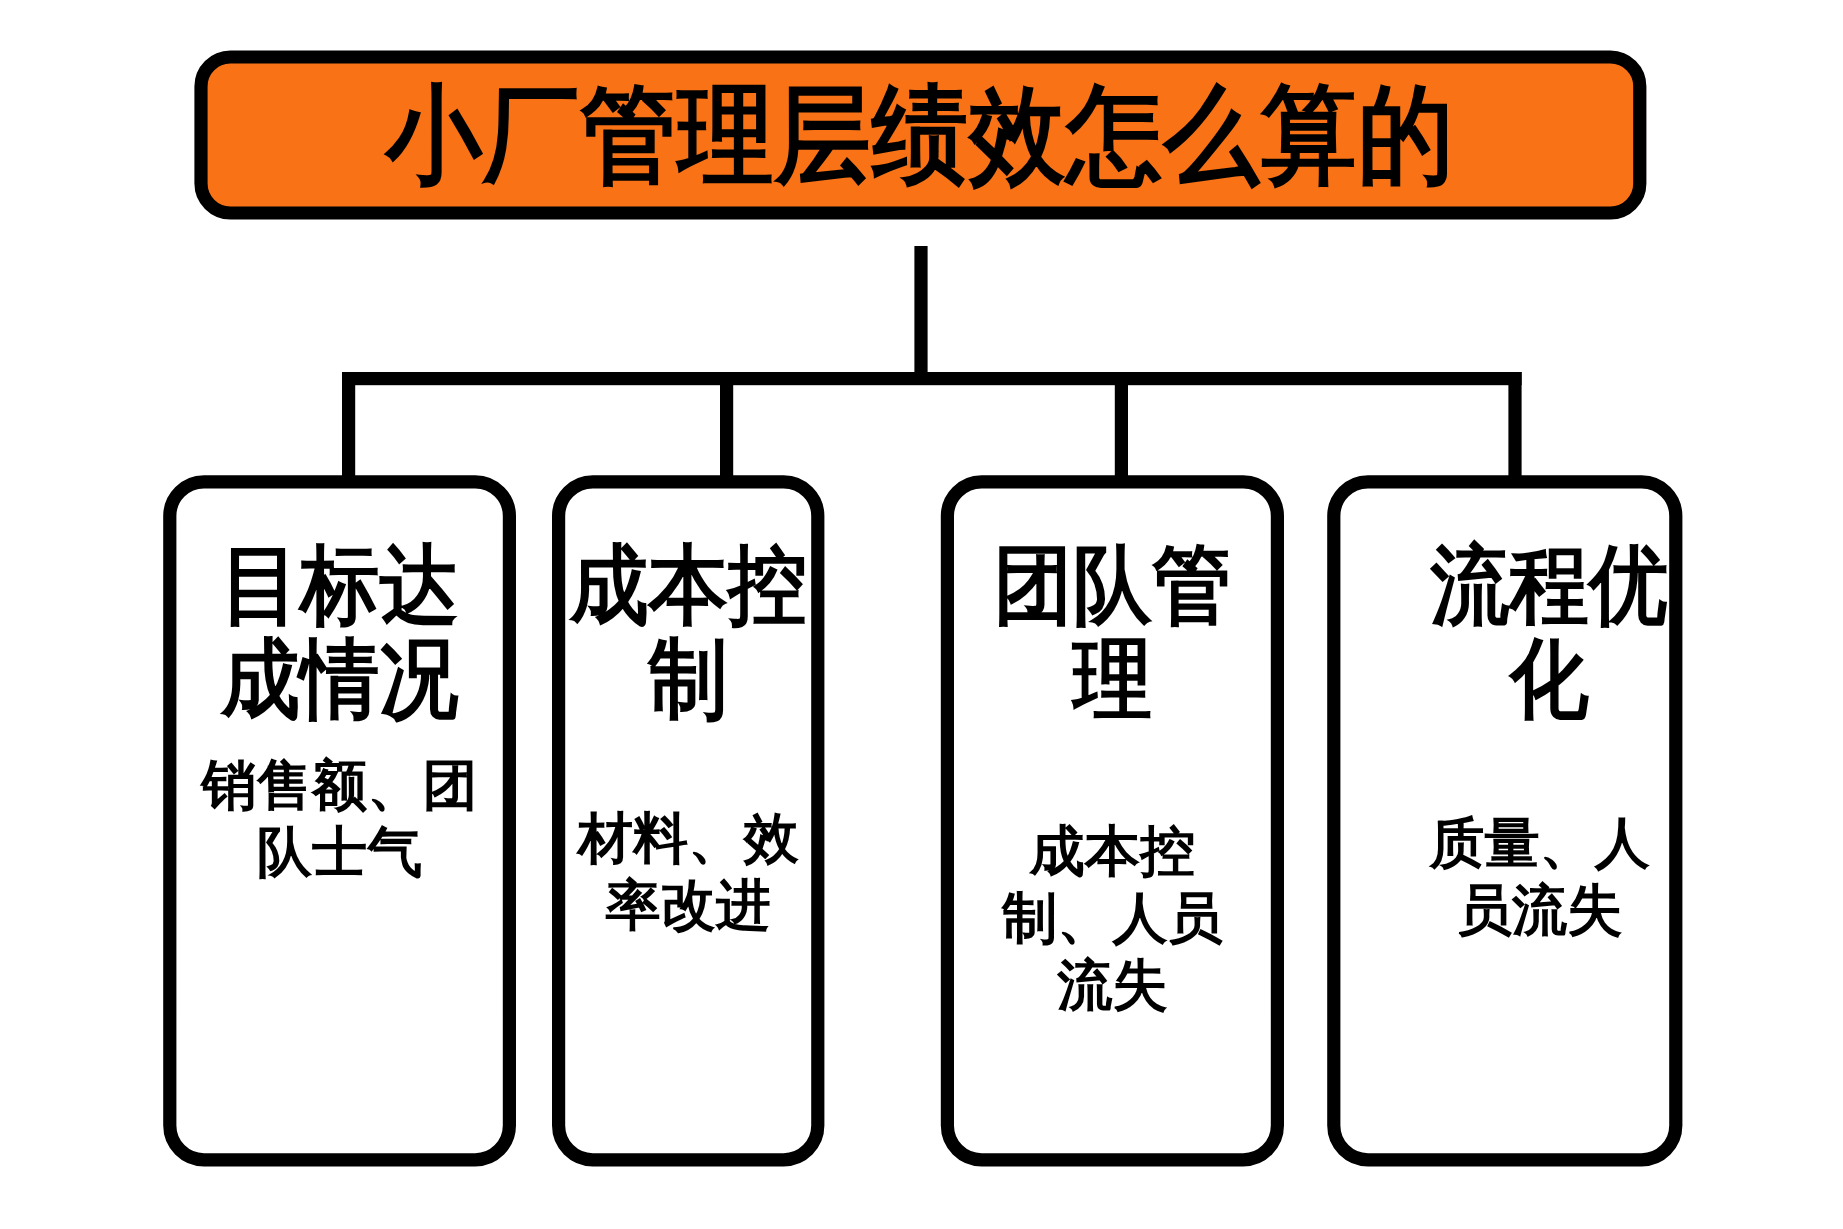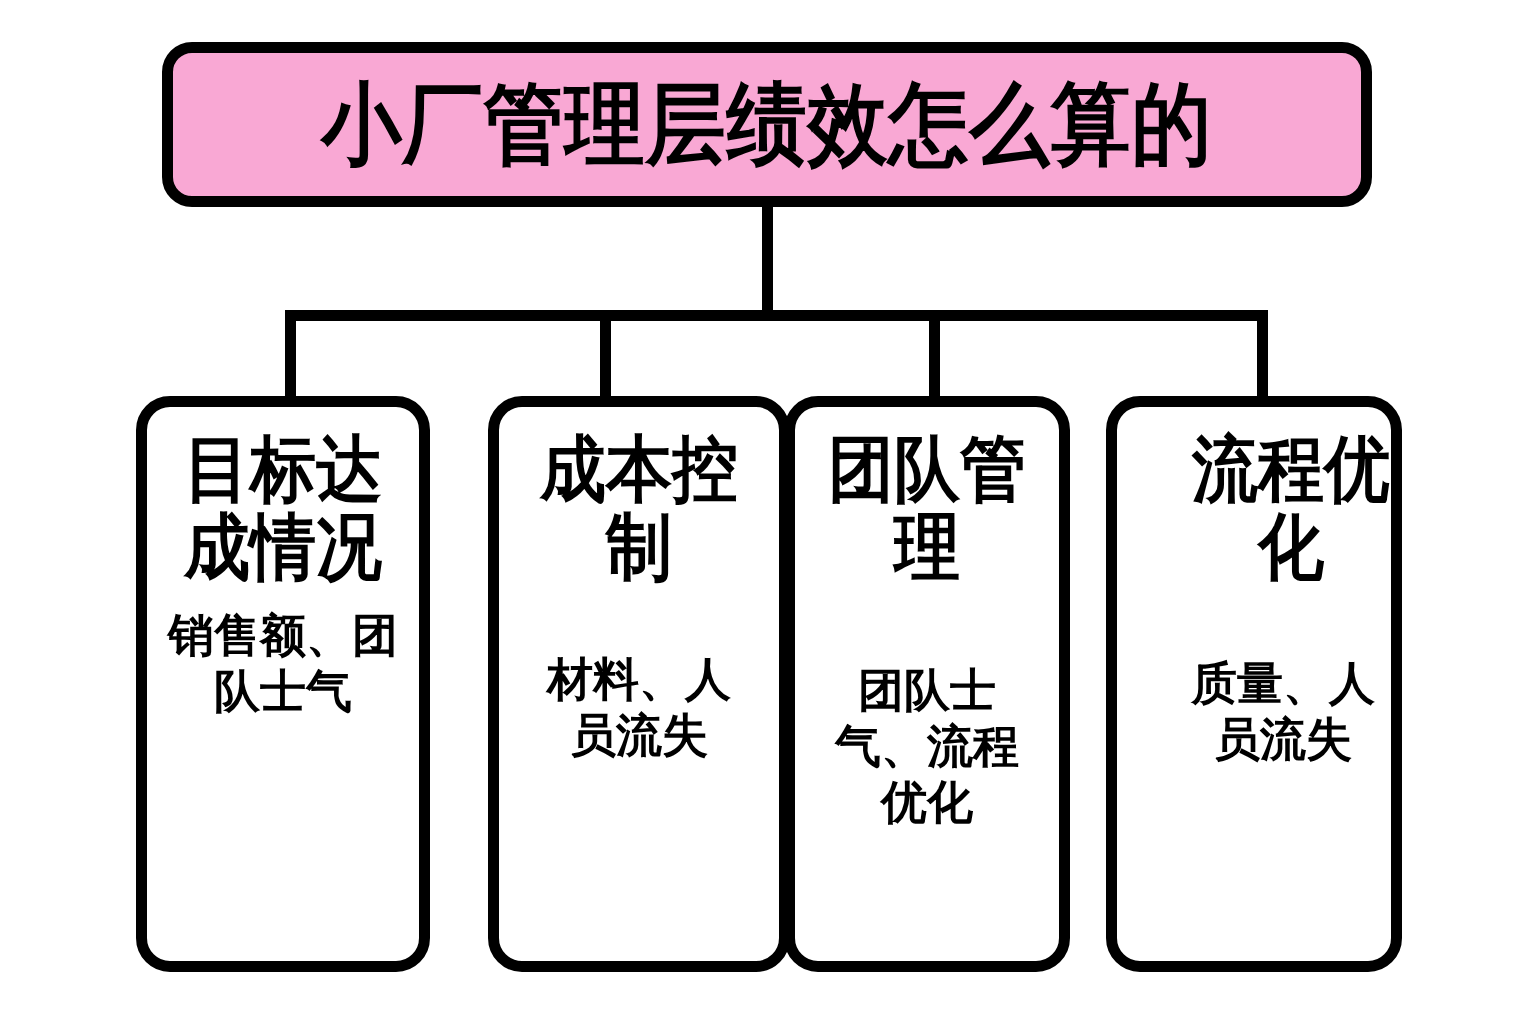--- a/index.html
+++ b/index.html
@@ -19,25 +19,25 @@
     height: 1024px;
     background: #ffffff;
   }
 
   
   .root-node {
     position: absolute;
     left: 162px;
     top: 42px;
     width: 1210px;
-    height: 165px;
+    height: 141px;
     box-sizing: border-box;
     border: 11px solid #000000;
     border-radius: 30px;
-    background: #f9a8d4;
+    background: #f97316;
     display: flex;
     align-items: center;
     justify-content: center;
   }
   .root-title {
     font-size: 80px;
     font-weight: 700;
     color: #000000;
     line-height: 1;
     letter-spacing: 1px;
@@ -77,24 +77,24 @@
     position: absolute;
     top: 396px;
     height: 576px;
     box-sizing: border-box;
     border: 11px solid #000000;
     border-radius: 34px;
     background: #ffffff;
     display: flex;
     flex-direction: column;
     align-items: center;
-    padding-top: 17px;
+    padding-top: 36px;
   }
   .child-1 { left: 136px;  width: 294px; }
-  .child-2 { left: 488px;  width: 302px; }
+  .child-2 { left: 460px;  width: 227px; }
   .child-3 { left: 784px;  width: 286px; gap: 11px; }
   .child-4 { left: 1106px; width: 296px; align-items: flex-end; }
 
   .child-title {
     font-size: 66px;
     font-weight: 700;
     color: #000000;
     line-height: 1.08;
     text-align: center;
     letter-spacing: 0px;
@@ -139,26 +139,26 @@
   <div class="conn drop drop-3"></div>
   <div class="conn drop drop-4"></div>
 
   <div class="child-node child-1">
     <div class="child-title">目标达成情况</div>
     <div class="child-sub">销售额、团队士气</div>
   </div>
 
   <div class="child-node child-2">
     <div class="child-title">成本控制</div>
-    <div class="child-sub">材料、人员流失</div>
+    <div class="child-sub">材料、效率改进</div>
   </div>
 
   <div class="child-node child-3">
     <div class="child-title">团队管理</div>
-    <div class="child-sub">团队士气、流程优化</div>
+    <div class="child-sub">成本控制、人员流失</div>
   </div>
 
   <div class="child-node child-4">
     <div class="child-title">流程优化</div>
     <div class="child-sub">质量、人员流失</div>
   </div>
 
 </div>
 
 </body></html>

